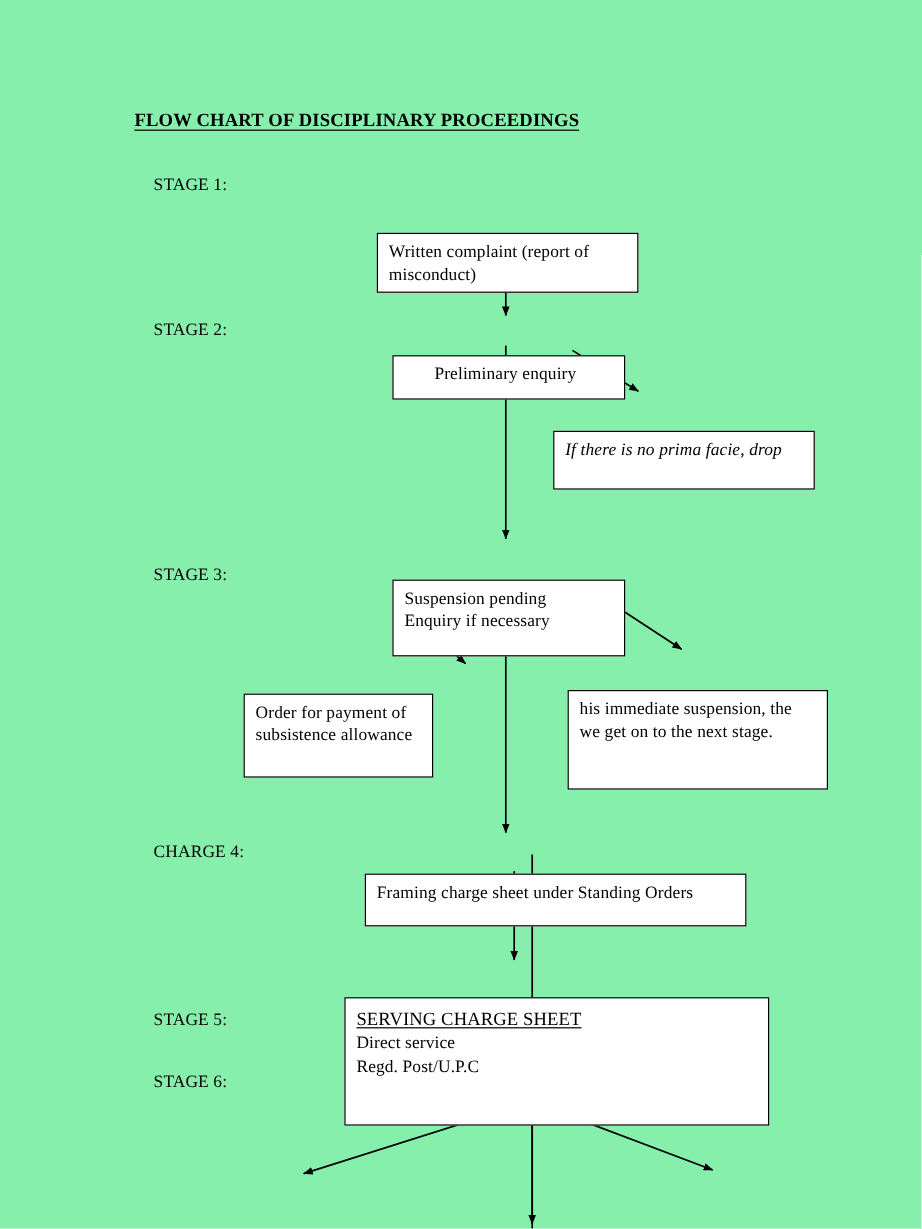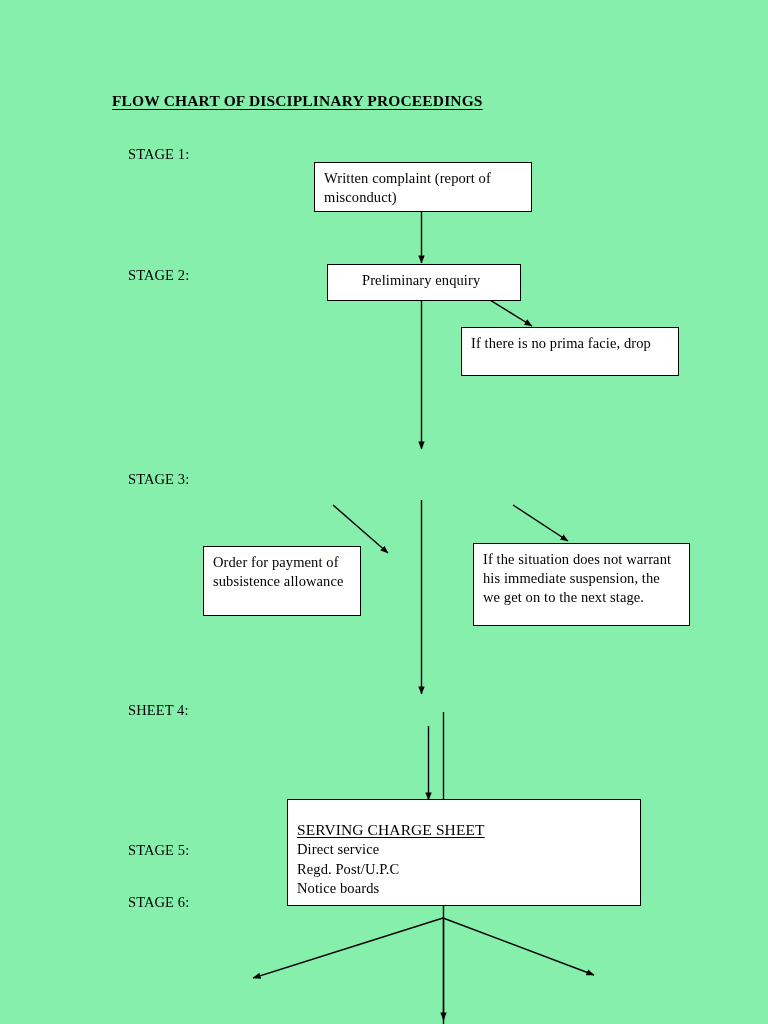--- a/index.html
+++ b/index.html
@@ -62,21 +62,21 @@
   
   #wires {
     position: absolute;
     left: 0;
     top: 0;
     width: 768px;
     height: 1024px;
     pointer-events: none;
   }
   .z-wire  { z-index: 1; }
-  .z-box   { z-index: 2; }
+  .z-box   { z-index: 2; margin-top: 32px; }
   .z-top   { z-index: 3; }
 </style>
 </head>
 <body>
 
 <div id="page">
 
   <svg id="wires" class="z-wire" viewBox="0 0 768 1024">
     <defs>
       <marker id="arrowhead" markerWidth="9" markerHeight="9" refX="7.6" refY="3.2" orient="auto" markerUnits="userSpaceOnUse">
@@ -105,51 +105,56 @@
     <line x1="443" y1="918" x2="253" y2="978" stroke="#000000" stroke-width="1.4" marker-end="url(#arrowhead)"></line>
     <line x1="443" y1="918" x2="594" y2="975" stroke="#000000" stroke-width="1.4" marker-end="url(#arrowhead)"></line>
     <line x1="443.5" y1="918" x2="443.5" y2="1020" stroke="#000000" stroke-width="1.4" marker-end="url(#arrowhead)"></line>
   </svg>
 
   <div class="doc-title z-top">FLOW CHART OF DISCIPLINARY PROCEEDINGS</div>
 
   <div class="stage-label z-top" style="top:146px;">STAGE 1:</div>
   <div class="stage-label z-top" style="top:267px;">STAGE 2:</div>
   <div class="stage-label z-top" style="top:471px;">STAGE 3:</div>
-  <div class="stage-label z-top" style="top:702px;">SHEET 4:</div>
+  <div class="stage-label z-top" style="top:702px;">CHARGE 4:</div>
   <div class="stage-label z-top" style="top:842px;">STAGE 5:</div>
   <div class="stage-label z-top" style="top:894px;">STAGE 6:</div>
 
   <div class="node z-box" style="left:314px; top:162px; width:218px; height:50px;">
     <span class="node-line">Written complaint (report of</span>
     <span class="node-line">misconduct)</span>
   </div>
 
   <div class="node z-box" style="left:327px; top:264px; width:194px; height:37px;padding-left:34px;">
     <span class="node-line">Preliminary enquiry</span>
   </div>
 
-  <div class="node z-box" style="left:461px; top:327px; width:218px; height:49px;">
+  <div class="node z-box" style="left:461px; top:327px; width:218px; height:49px;font-style:italic;">
     <span class="node-line">If there is no prima facie, drop</span>
   </div>
 
+  <div class="node z-box" style="left:327px; top:451px; width:194px; height:64px;">
+    <span class="node-line">Suspension pending</span>
+    <span class="node-line">Enquiry if necessary</span>
+  </div>
 
   <div class="node z-box" style="left:203px; top:546px; width:158px; height:70px;">
     <span class="node-line">Order for payment of</span>
     <span class="node-line">subsistence allowance</span>
   </div>
 
   <div class="node z-box" style="left:473px; top:543px; width:217px; height:83px;">
-    <span class="node-line">If the situation does not warrant</span>
     <span class="node-line">his immediate suspension, the</span>
     <span class="node-line">we get on to the next stage.</span>
   </div>
 
+  <div class="node z-box" style="left:304px; top:696px; width:318px; height:44px;">
+    <span class="node-line">Framing charge sheet under Standing Orders</span>
+  </div>
 
-  <div class="node z-box" style="left:287px; top:799px; width:354px; height:107px; padding-top:20px;">
+  <div class="node z-box" style="left:287px; top:799px; width:354px; height:107px; padding-top:8px;">
     <span class="node-heading">SERVING CHARGE SHEET</span>
     <span class="node-line">Direct service</span>
     <span class="node-line">Regd. Post/U.P.C</span>
-    <span class="node-line">Notice boards</span>
   </div>
 
 
 </div>
 
 </body></html>

